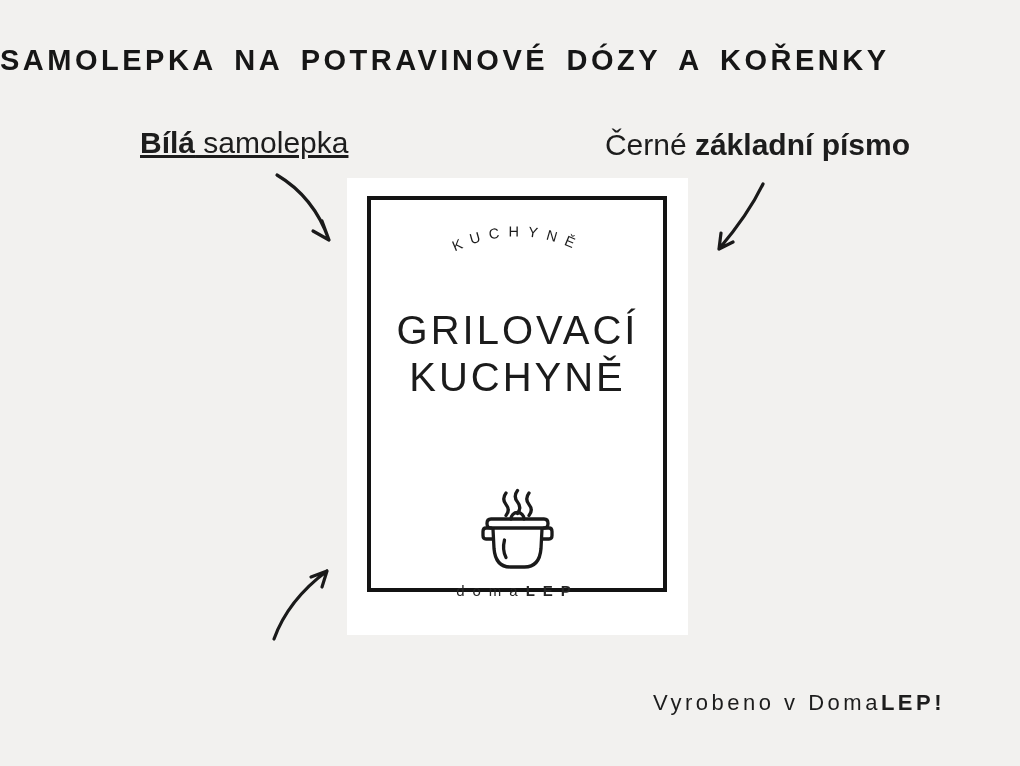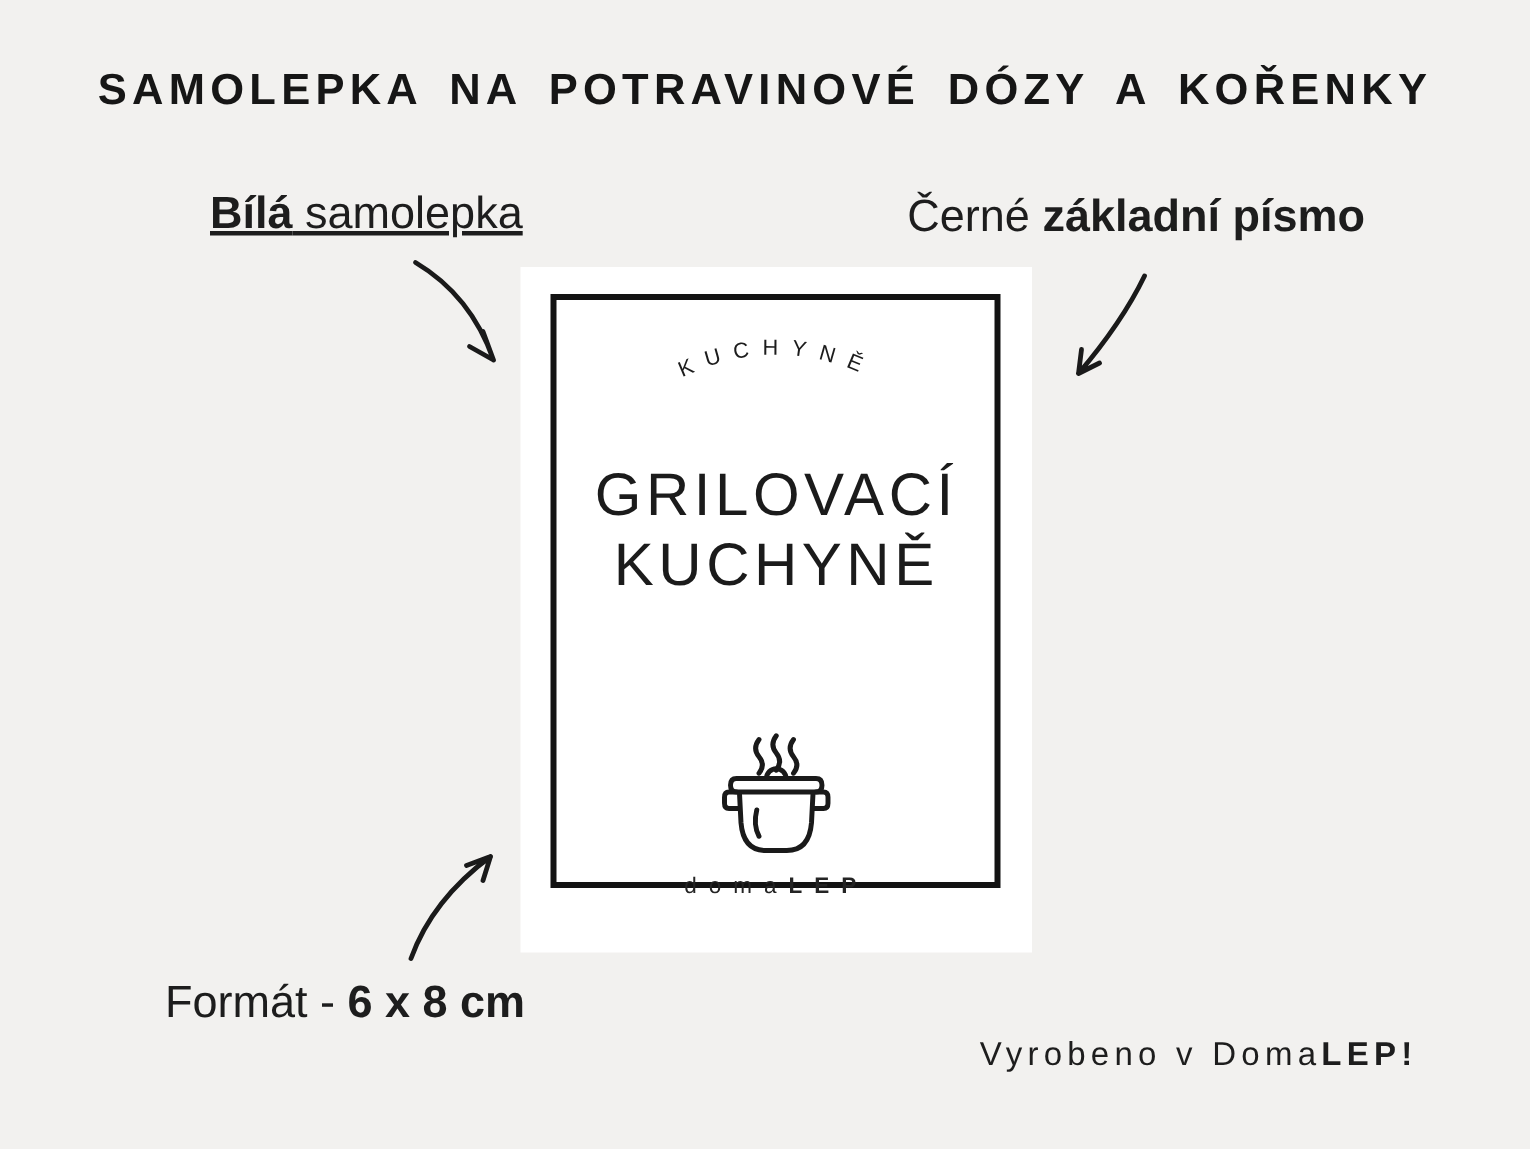--- a/index.html
+++ b/index.html
@@ -12,21 +12,21 @@
     width: 1020px;
     height: 766px;
     margin: 0 auto;
     background: #f2f1ef;
     overflow: hidden;
     color: #1a1a1a;
   }
   .page-title {
     position: absolute;
     left: 0; right: 0; top: 44px;
-    text-align: center;
+    text-align: left;
     font-size: 29px;
     font-weight: 700;
     letter-spacing: 3.5px;
     word-spacing: 7px;
     color: #161616;
     white-space: nowrap;
   }
   .note {
     position: absolute;
     font-size: 30px;
@@ -94,21 +94,20 @@
 <body>
 
 <div class="canvas">
 
   <div class="page-title">SAMOLEPKA NA POTRAVINOVÉ DÓZY A KOŘENKY</div>
 
   <div class="note" style="left:140px; top:126px;text-decoration:underline;"><b>Bílá</b><span> samolepka</span></div>
 
   <div class="note" style="right:110px; top:116px;margin-top:12px;"><span>Černé </span><b>základní písmo</b></div>
 
-  <div class="note" style="left:110px; top:652px;"><span>Formát - </span><b>6 x 8 cm</b></div>
 
   <div class="note credit" style="right:75px; top:690px;"><span>Vyrobeno v Doma</span><b>LEP!</b></div>
 
   <svg class="arrows" width="1020" height="766" viewBox="0 0 1020 766">
     <g stroke="#1a1a1a" stroke-width="3.2" fill="none" stroke-linecap="round" stroke-linejoin="round">
       <path d="M277 175 Q314 197 329 240 M329 240 L313 231 M329 240 L322 221"></path>
       <path d="M763 184 Q748 215 719 249 M719 249 L721 233 M719 249 L733 242"></path>
       <path d="M274 639 Q288 600 327 571 M327 571 L322 587 M327 571 L311 577"></path>
     </g>
   </svg>

